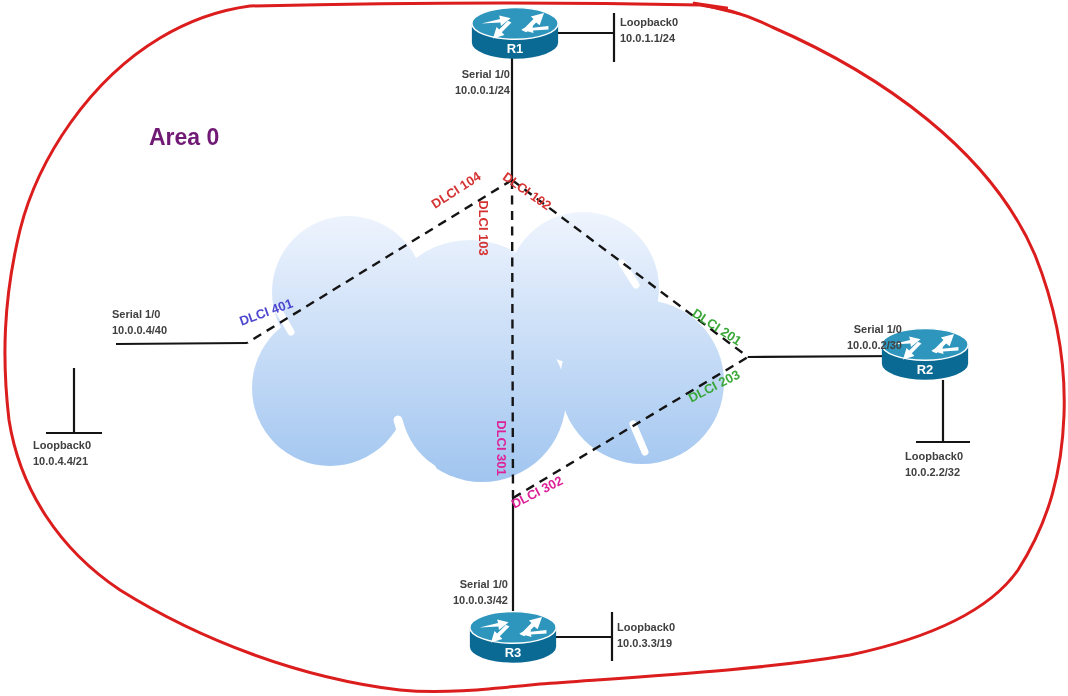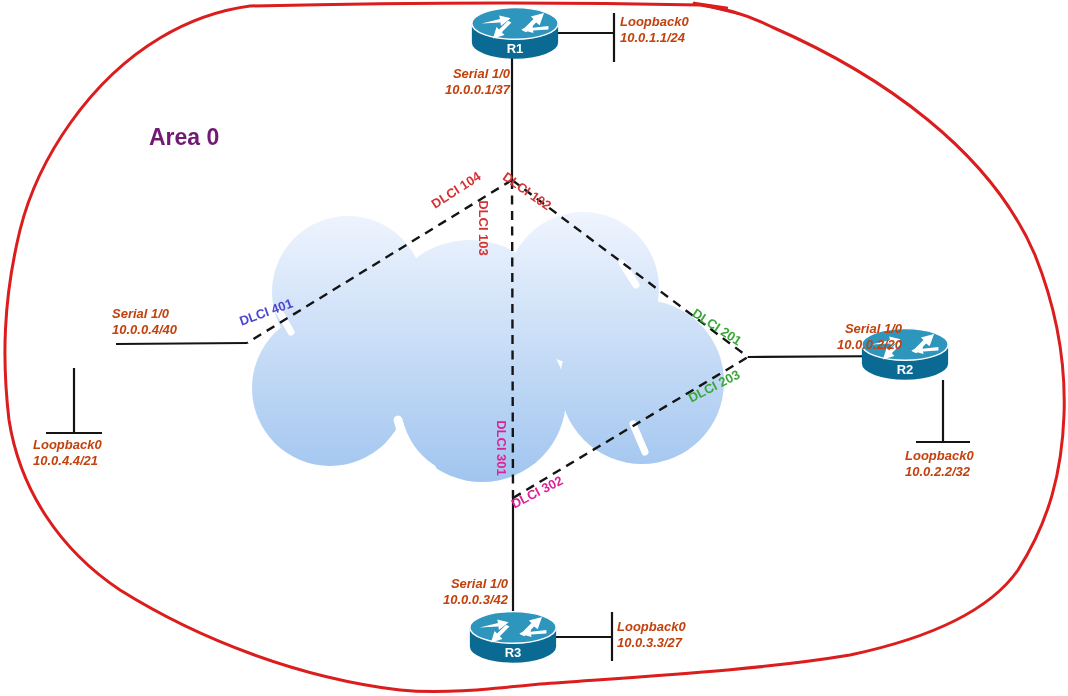--- a/index.html
+++ b/index.html
@@ -13,22 +13,22 @@
   #wires{position:absolute;left:0;top:0;width:1068px;height:696px;}
   .router{
     position:absolute;width:88px;height:58px;
   }
   .router svg{position:absolute;left:0;top:0;width:100%;height:100%;}
   .router-name{
     position:absolute;left:0;top:36px;width:100%;
     text-align:center;color:#ffffff;font-weight:bold;font-size:13px;
   }
   .iface-label{
-    position:absolute;font-size:13px;font-weight:bold;color:#c2410c;
-    line-height:16px;white-space:nowrap;font-style:italic;
+    position:absolute;font-size:11px;font-weight:bold;color:#404040;
+    line-height:16px;white-space:nowrap;
   }
   .al-r{text-align:right;width:120px;}
   .al-l{text-align:left;width:120px;}
   .dlci{
     position:absolute;font-size:13px;font-weight:bold;white-space:nowrap;
     transform:translate(-50%,-50%) rotate(var(--r,0deg));
   }
   .dlci-red{color:#d53232;}
   .dlci-blue{color:#4d46cf;}
   .dlci-green{color:#3aa838;}
@@ -130,61 +130,61 @@
   </svg>
 
   <div class="area-label">Area 0</div>
 
   <div class="router" style="left:471px;top:5px;">
     <svg viewBox="0 0 100 64">
         <use href="#router-sym"></use>
       </svg>
     <div class="router-name">R1</div>
   </div>
-  <div class="router" style="left:861px;top:326px;">
+  <div class="router" style="left:881px;top:326px;">
     <svg viewBox="0 0 100 64">
         <use href="#router-sym"></use>
       </svg>
     <div class="router-name">R2</div>
   </div>
   <div class="router" style="left:469px;top:609px;">
     <svg viewBox="0 0 100 64">
         <use href="#router-sym"></use>
       </svg>
     <div class="router-name">R3</div>
   </div>
 
   <div class="iface-label al-r" style="left:390px;top:66px;">
     <div>Serial 1/0</div>
-    <div>10.0.0.1/37</div>
+    <div>10.0.0.1/24</div>
   </div>
   <div class="iface-label al-r" style="left:782px;top:321px;">
     <div>Serial 1/0</div>
-    <div>10.0.0.2/20</div>
+    <div>10.0.0.2/30</div>
   </div>
   <div class="iface-label al-r" style="left:388px;top:576px;">
     <div>Serial 1/0</div>
     <div>10.0.0.3/42</div>
   </div>
   <div class="iface-label al-l" style="left:112px;top:306px;">
     <div>Serial 1/0</div>
     <div>10.0.0.4/40</div>
   </div>
 
   <div class="iface-label al-l" style="left:620px;top:14px;">
     <div>Loopback0</div>
     <div>10.0.1.1/24</div>
   </div>
   <div class="iface-label al-l" style="left:905px;top:448px;">
     <div>Loopback0</div>
     <div>10.0.2.2/32</div>
   </div>
   <div class="iface-label al-l" style="left:617px;top:619px;">
     <div>Loopback0</div>
-    <div>10.0.3.3/27</div>
+    <div>10.0.3.3/19</div>
   </div>
   <div class="iface-label al-l" style="left:33px;top:437px;">
     <div>Loopback0</div>
     <div>10.0.4.4/21</div>
   </div>
 
   <div class="dlci dlci-red" style="left:456px;top:190px;--r:-33deg;">DLCI 104</div>
   <div class="dlci dlci-red" style="left:527px;top:191px;--r:35deg;">DLCI 102</div>
   <div class="dlci dlci-red" style="left:483px;top:228px;--r:90deg;">DLCI 103</div>
   <div class="dlci dlci-blue" style="left:266px;top:312px;--r:-20deg;">DLCI 401</div>

